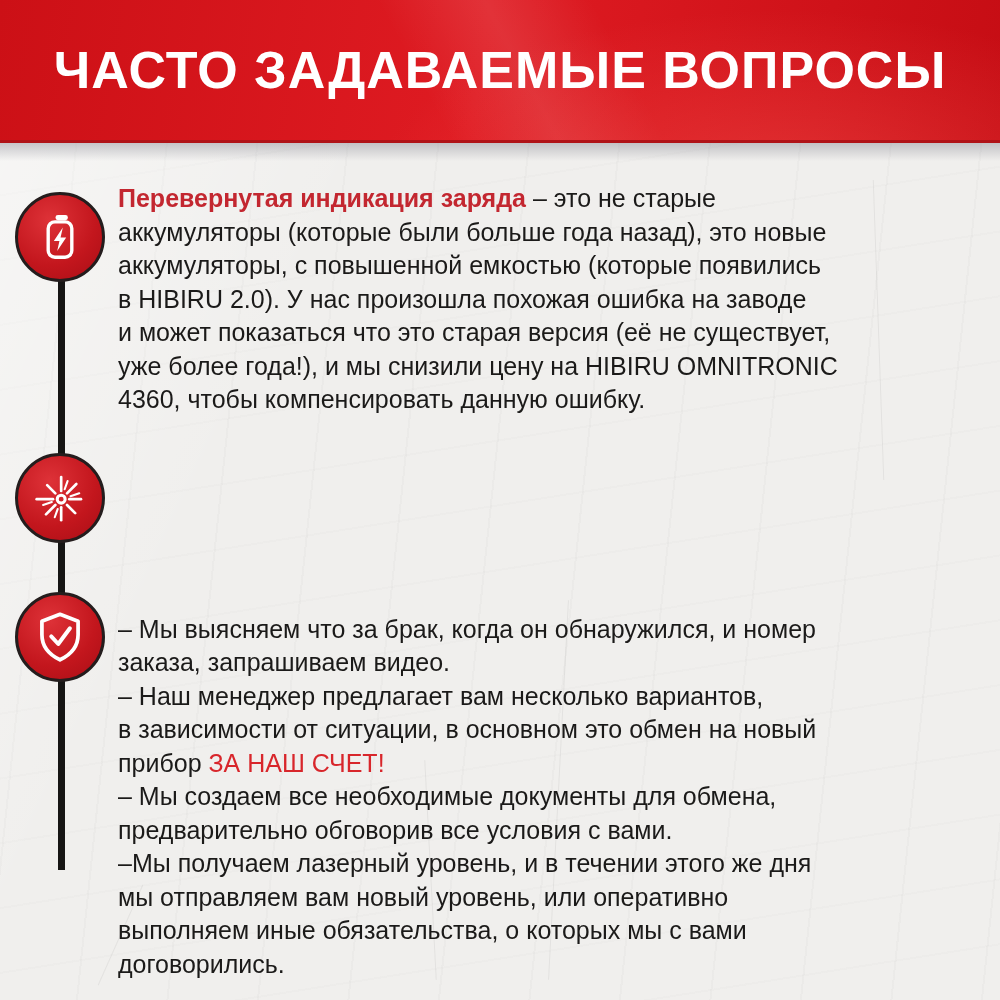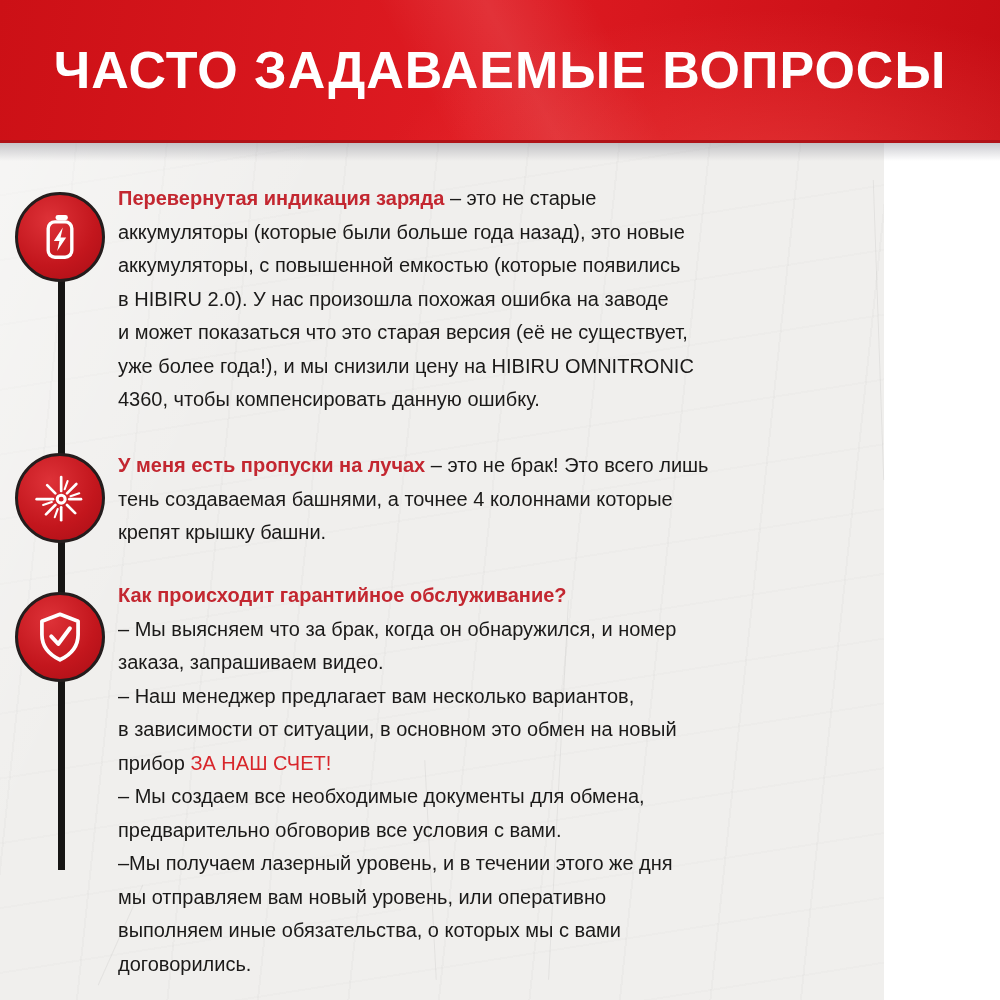--- a/index.html
+++ b/index.html
@@ -3,21 +3,21 @@
 <meta charset="utf-8">
 <style>
   html, body { margin: 0; padding: 0; }
   body {
     width: 1000px; height: 1000px;
     font-family: "Liberation Sans", "DejaVu Sans", sans-serif;
     overflow: hidden;
   }
   .page {
     position: relative;
-    width: 884px; height: 1000px;
+    width: 1000px; height: 1000px;
     background:
       linear-gradient(115deg, rgba(255,255,255,0.5) 0%, rgba(255,255,255,0) 30%),
       repeating-linear-gradient(96deg, rgba(0,0,0,0.018) 0 2px, rgba(0,0,0,0) 2px 90px),
       repeating-linear-gradient(171deg, rgba(0,0,0,0.013) 0 2px, rgba(0,0,0,0) 2px 64px),
       #f0efed;
   }
   
   .crack { position: absolute; background: rgba(40,40,40,0.06); width: 1px; }
   .crack.c1 { left: 558px; top: 600px; height: 380px; transform: rotate(3deg); }
   .crack.c2 { left: 878px; top: 180px; height: 300px; transform: rotate(-2deg); }
@@ -76,21 +76,21 @@
   .icon-badge.b2 { top: 453px; }
   .icon-badge.b3 { top: 592px; }
   .icon-badge svg { display: block; }
 
   
   .faq-text {
     position: absolute;
     left: 118px;
     width: 876px;
     color: #1b1a19;
-    font-size: 20px;
+    font-size: 25px;
     line-height: 33.5px;
     white-space: pre-wrap;
     z-index: 3;
     margin: 0;
   }
   .faq-text.s1 { top: 182px; }
   .faq-text.s2 { top: 449px; }
   .faq-text.s3 { top: 579px; }
   .q {
     color: #c32730;
@@ -143,31 +143,28 @@
       <path d="M30 20 L38 12"></path>
       <path d="M20 20 L13 13"></path>
       <path d="M30 30 L37 37"></path>
       <path d="M20 30 L12 38"></path>
       <path d="M28 16.5 L30.5 9.5" stroke-width="1.8"></path>
       <path d="M33 22.5 L40.5 20" stroke-width="1.8"></path>
       <path d="M22 33.5 L19.5 40.5" stroke-width="1.8"></path>
       <path d="M17 27.5 L9.5 30" stroke-width="1.8"></path>
     </svg>
   </div>
-  <p class="faq-text s2"><span class="q">У меня есть пропуски на лучах</span><span> – это не брак! Это всего лишь
-тень создаваемая башнями, а точнее 4 колоннами которые
-крепят крышку башни.</span></p>
 
   <div class="icon-badge b3">
     <svg width="56" height="56" viewBox="0 0 48 48">
       <path d="M24 4.5 L39.5 10.5 V22 C39.5 33 32.8 39.3 24 43.5 C15.2 39.3 8.5 33 8.5 22 V10.5 Z" fill="none" stroke="#fff" stroke-width="3.2" stroke-linejoin="round"></path>
       <path d="M16.5 23.5 L22.5 30 L32.5 16.5" fill="none" stroke="#fff" stroke-width="3.4" stroke-linecap="round" stroke-linejoin="round"></path>
     </svg>
   </div>
-  <p class="faq-text s3"><span class="q">Как происходит гарантийное обслуживание?</span><span>
+  <p class="faq-text s3"><span>
 – Мы выясняем что за брак, когда он обнаружился, и номер
 заказа, запрашиваем видео.
 – Наш менеджер предлагает вам несколько вариантов,
 в зависимости от ситуации, в основном это обмен на новый
 прибор </span><span class="hl">ЗА НАШ СЧЕТ!</span><span>
 – Мы создаем все необходимые документы для обмена,
 предварительно обговорив все условия с вами.
 –Мы получаем лазерный уровень, и в течении этого же дня
 мы отправляем вам новый уровень, или оперативно
 выполняем иные обязательства, о которых мы с вами

